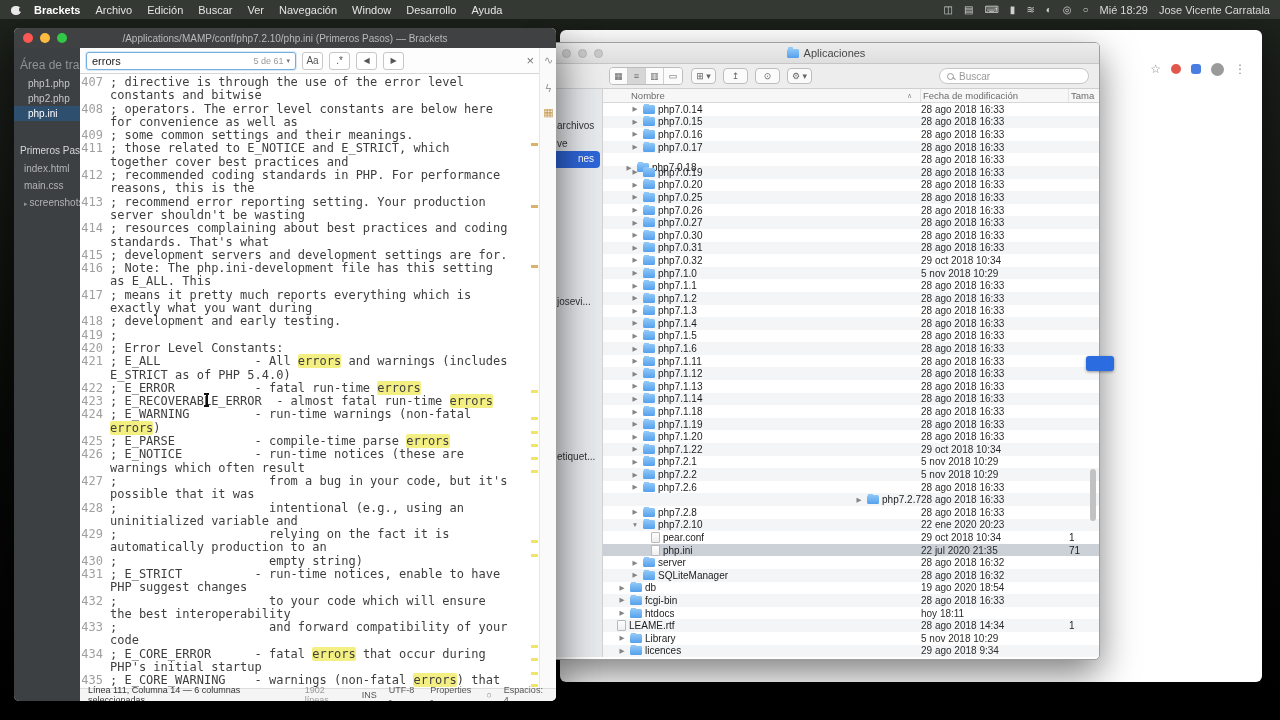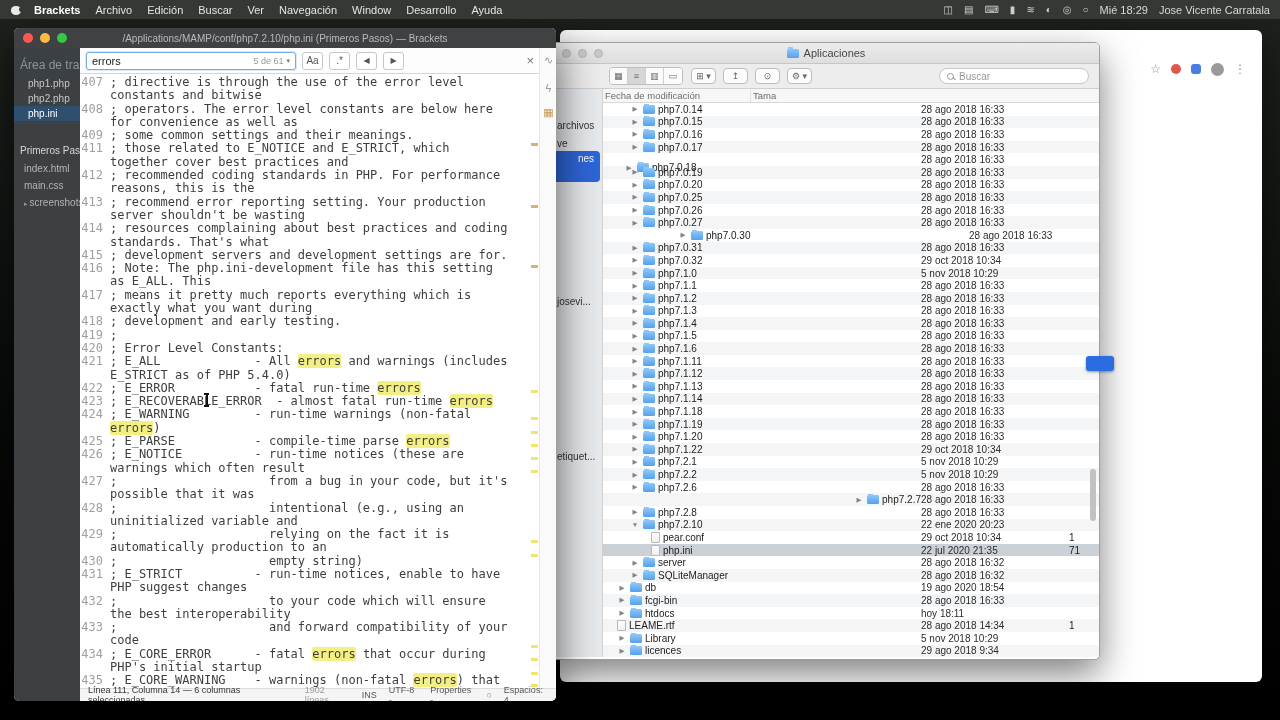--- a/index.html
+++ b/index.html
@@ -60,21 +60,21 @@
     border-radius:9px; background:#fff; display:flex; align-items:center; padding:0 7px;
     gap:5px; color:#999; font-size:10px; }
   .mag { width:7px; height:7px; border:1.4px solid #999; border-radius:50%; position:relative;
     flex:0 0 auto; }
   .mag::after { content:""; position:absolute; width:4px; height:1.4px; background:#999;
     transform:rotate(45deg); right:-3px; bottom:-1px; }
   #f-body { display:flex; height:calc(100% - 48px); }
   #finder-sidebar { width:50px; background:#e8ebee; border-right:1px solid #d2d2d2;
     position:relative; font-size:10px; color:#333; flex:0 0 auto; }
   .sfrag { position:absolute; left:4px; right:2px; white-space:nowrap; overflow:hidden; }
-  .sfrag.ssel { background:#2e66d9; color:#fff; left:0; right:2px; height:31px; line-height:15px;
+  .sfrag.ssel { background:#2e66d9; color:#fff; left:0; right:2px; height:17px; line-height:15px;
     border-radius:0 4px 4px 0; text-align:right; padding-right:6px; }
   #f-main { flex:1; display:flex; flex-direction:column; position:relative; min-width:0; }
   #f-colheads { height:14px; display:flex; font-size:9.5px; color:#6b6b6b;
     border-bottom:1px solid #d8d8d8; background:#f7f7f7; align-items:center; flex:0 0 auto; }
   .colname { flex:0 0 318px; padding-left:28px; position:relative; border-right:1px solid #e3e3e3;
     height:100%; display:flex; align-items:center; }
   .colcaret { position:absolute; right:8px; font-size:7px; color:#888; }
   .coldate { flex:0 0 148px; padding-left:2px; border-right:1px solid #e3e3e3; height:100%;
     display:flex; align-items:center; }
   .colsize { flex:1; padding-left:2px; overflow:hidden; white-space:nowrap; }
@@ -232,20 +232,24 @@
   <div id="f-body">
     <div id="finder-sidebar">
         <div class="sfrag" style="top: 31px;">archivos</div>
         <div class="sfrag" style="top: 49px;">ve</div>
         <div class="sfrag ssel" style="top: 62px;">nes</div>
         <div class="sfrag" style="top: 207px;">josevi...</div>
         <div class="sfrag" style="top: 362px;">etiquet...</div>
       </div>
     <div id="f-main">
       <div id="f-colheads">
+        <span class="colname">
+          <span>Nombre</span>
+          <span class="colcaret">∧</span>
+        </span>
         <span class="coldate">
           <span>Fecha de modificación</span>
         </span>
         <span class="colsize">
           <span>Tama</span>
         </span>
       </div>
       <div id="finder-rows">
           <div class="f-row">
             <span class="fname" style="padding-left: 27px;">
@@ -331,21 +335,21 @@
           <div class="f-row alt">
             <span class="fname" style="padding-left: 27px;">
               <span class="tri">▶</span>
               <span class="fold"></span>
               <span class="ftxt">php7.0.27</span>
             </span>
             <span class="fdate">28 ago 2018 16:33</span>
             <span class="fsize"></span>
           </div>
           <div class="f-row">
-            <span class="fname" style="padding-left: 27px; margin-left: 48px;">
+            <span class="fname" style="padding-left: 27px;">
               <span class="tri">▶</span>
               <span class="fold"></span>
               <span class="ftxt">php7.0.30</span>
             </span>
             <span class="fdate">28 ago 2018 16:33</span>
             <span class="fsize"></span>
           </div>
           <div class="f-row alt">
             <span class="fname" style="padding-left: 27px;">
               <span class="tri">▶</span>

